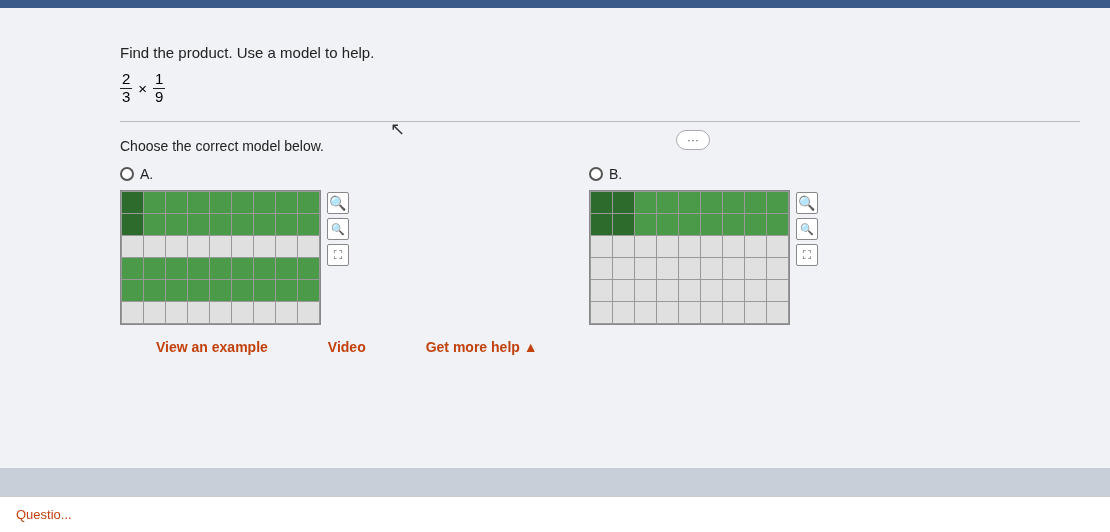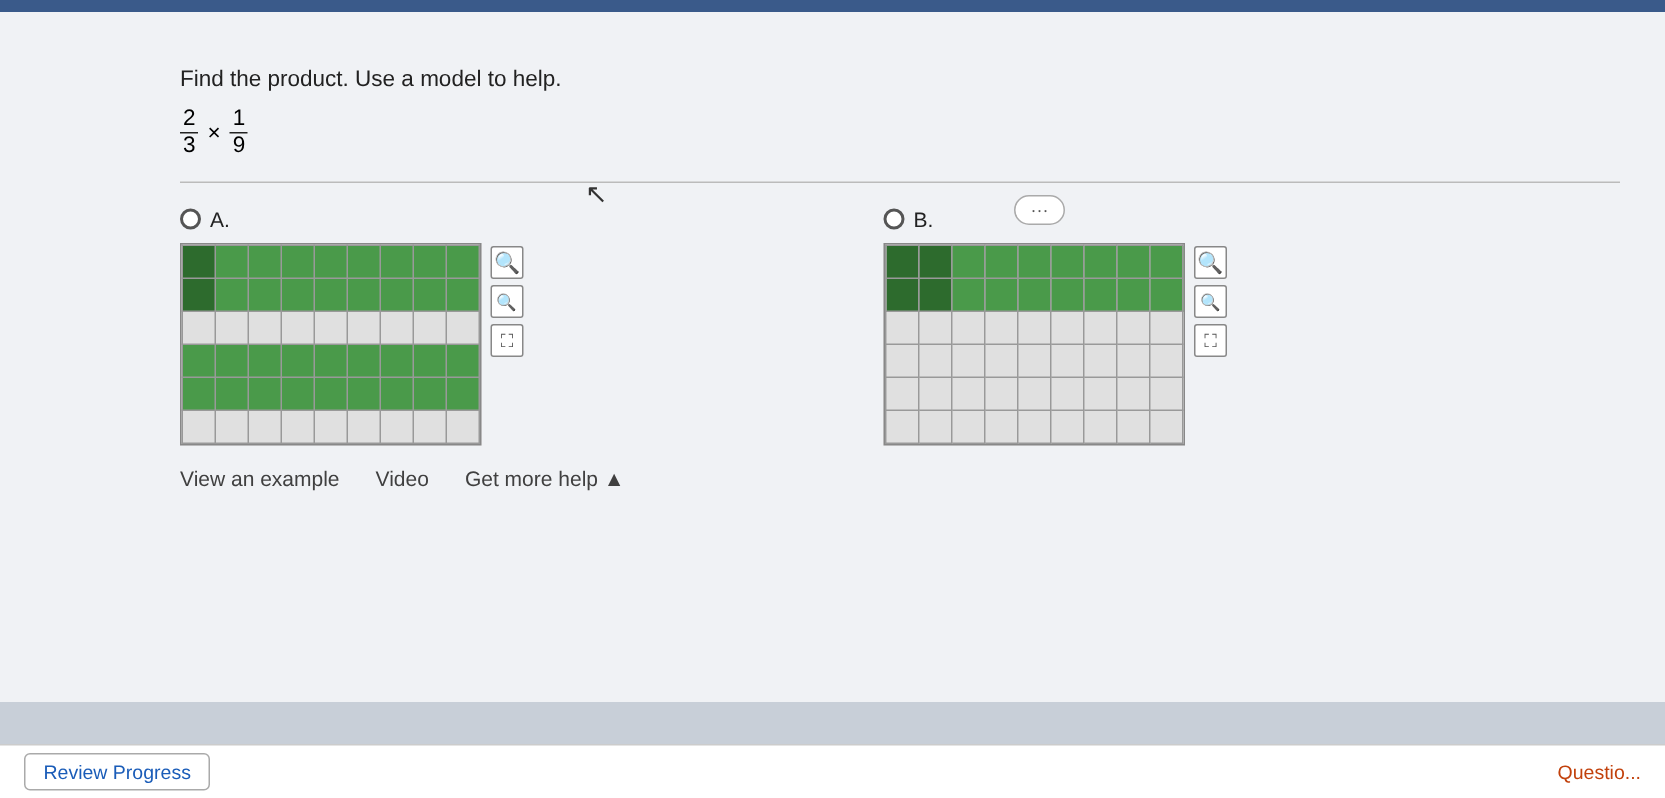--- a/index.html
+++ b/index.html
@@ -184,24 +184,25 @@
     .bottom-links {
       display: flex;
       align-items: center;
       gap: 24px;
       padding: 14px 0 10px 0;
       font-size: 14px;
       color: #1a5cb8;
     }
 
     .bottom-links a {
-      color: #404040;
+      color: #c2410c;
       text-decoration: none;
       cursor: pointer;
-      font-weight: 400;
+      font-weight: 700;
+      margin-left: 36px;
     }
 
     .bottom-bar {
       position: absolute;
       bottom: 0;
       left: 0;
       width: 100%;
       height: 36px;
       background: white;
       border-top: 1px solid #ccc;
@@ -272,20 +273,21 @@
       <span class="denominator">9</span>
     </div>
   </div>
 
   <div class="cursor-arrow">↖</div>
 
   <button class="ellipsis-btn">···</button>
 
   <hr class="divider-line">
 
+  <p class="choose-text">Choose the correct model below.</p>
 
   <div class="options-row">
 
     <div class="option-block option-a-block">
       <div class="option-label">
         <span class="radio-circle"></span>
         <span>A.</span>
       </div>
       <div class="grid-wrapper">
         <div class="grid-model">
@@ -459,15 +461,14 @@
 
   <div class="bottom-links">
     <a>View an example</a>
     <a>Video</a>
     <a>Get more help ▲</a>
   </div>
 
 </div>
 
 <div class="bottom-bar">
-  <button class="review-progress-btn">Review Progress</button>
   <span class="question-label">Questio...</span>
 </div>
 
 </body></html>

